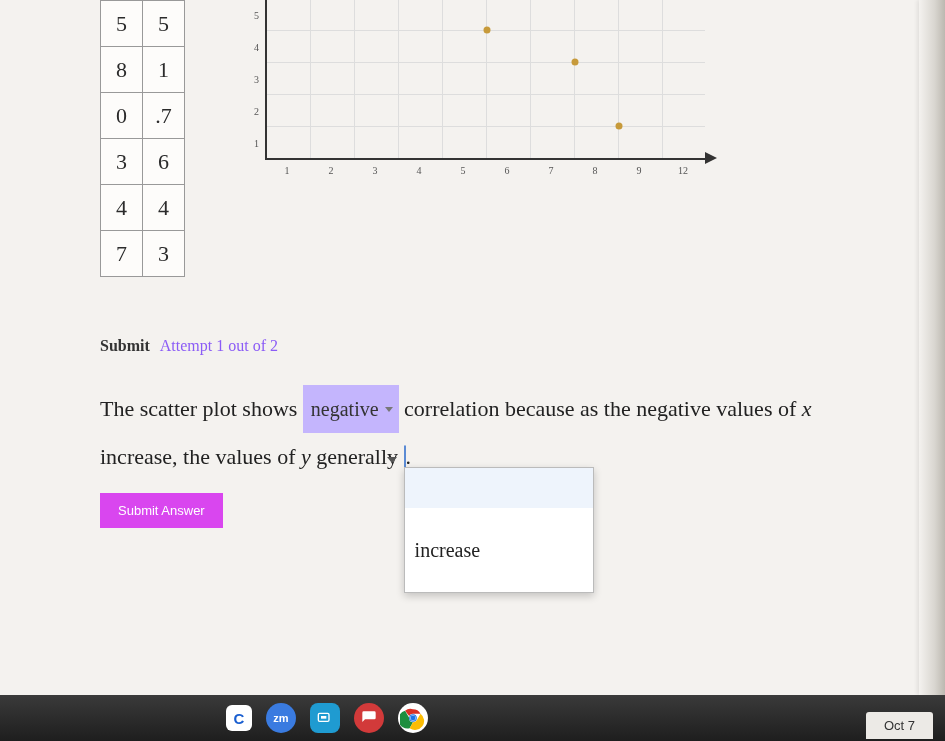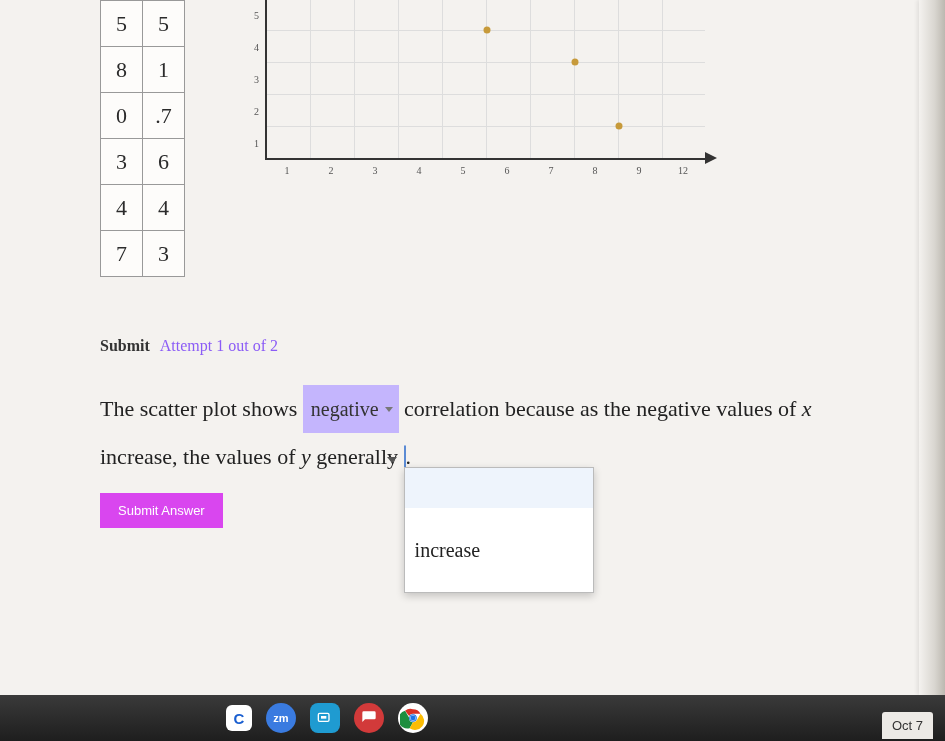--- a/index.html
+++ b/index.html
@@ -193,21 +193,21 @@
     align-items: center;
     padding: 0 12px;
     gap: 14px;
   }
   .taskbar .spacer { flex: 1; }
   .taskbar .date {
     background: #eceae6;
     color: #333;
     font-family: Arial, sans-serif;
     font-size: 13px;
-    padding: 6px 10px;
+    padding: 6px 18px;
     border-radius: 3px 3px 0 0;
     align-self: flex-end;
     margin-bottom: 2px;
   }
   .tb-icon {
     width: 30px; height: 30px;
     border-radius: 50%;
     display: flex;
     align-items: center;
     justify-content: center;

